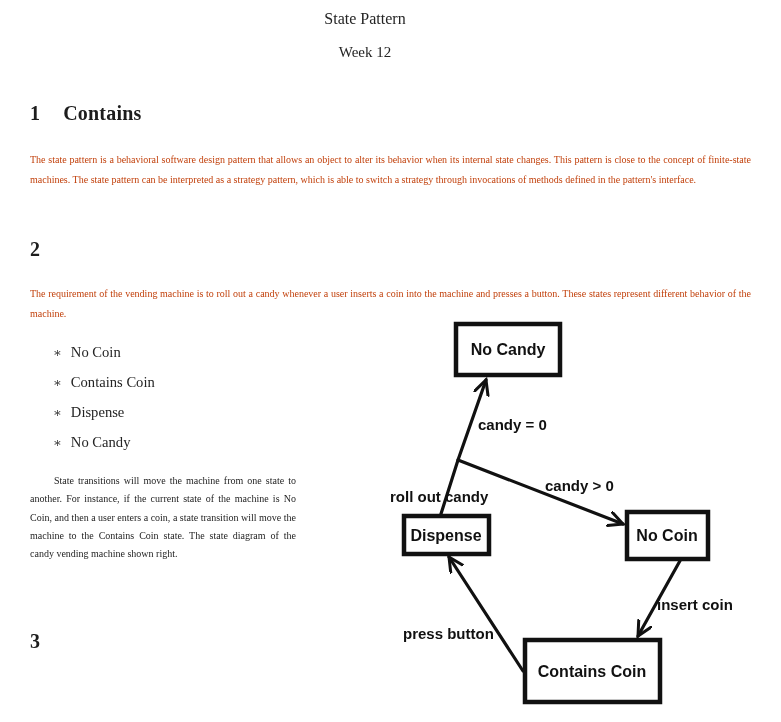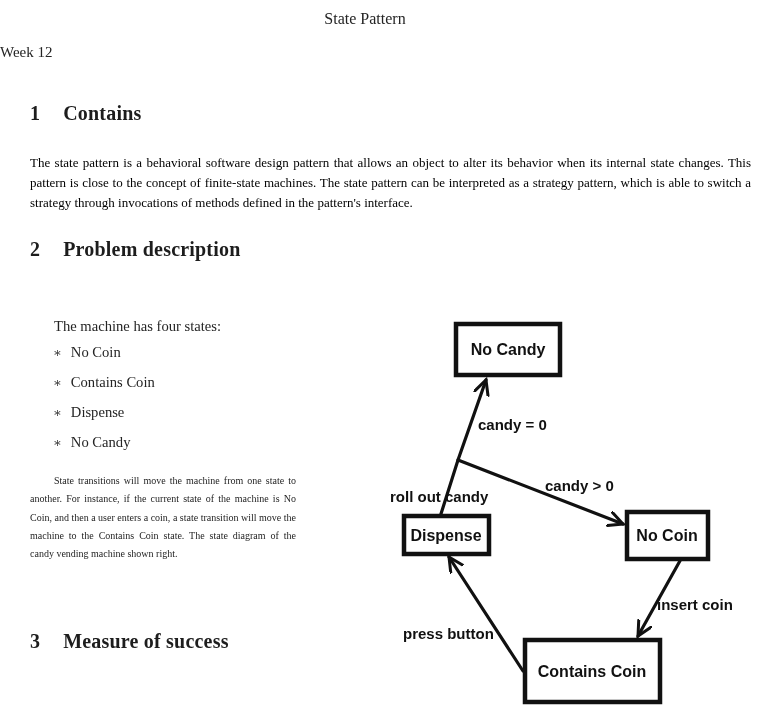--- a/index.html
+++ b/index.html
@@ -12,35 +12,35 @@
     color: #242424;
     overflow: hidden;
     margin-top: 10px;
   }
   .doc-title {
     position: absolute; top: 0px; left: 0; width: 730px;
     text-align: center; font-size: 16px; line-height: 18px;
   }
   .doc-subtitle {
     position: absolute; top: 33px; left: 0; width: 730px;
-    font-size: 15px; line-height: 18px;
+    text-align: center; font-size: 15px; line-height: 18px;
   }
   .sec-heading {
     position: absolute; left: 30px;
     display: flex; gap: 23px;
     font-weight: bold; font-size: 20px; line-height: 24px;
     color: #1d1d1d; letter-spacing: 0.2px;
   }
   .sec-heading.h1 { top: 91px; }
   .sec-heading.h2 { top: 227px; }
   .sec-heading.h3 { top: 619px; }
   .body-par {
     position: absolute; left: 30px; width: 721px;
-    font-size: 13px; line-height: 20px;
-    text-align: justify; color: #000000;
+    font-size: 10px; line-height: 20px;
+    text-align: justify; color: #c2410c;
   }
   .par-context { top: 130px; }
   .par-problem { top: 264px; }
   .states-lead {
     position: absolute; left: 30px; top: 306px;
     font-size: 14.6px; line-height: 20px; text-indent: 24px;
   }
   .state-list {
     position: absolute; left: 53px; top: 334px;
     list-style: none; margin: 0; padding: 0;
@@ -80,25 +80,24 @@
 
   <div class="sec-heading h1">
     <span>1</span>
     <span>Contains</span>
   </div>
 
   <p class="body-par par-context">The state pattern is a behavioral software design pattern that allows an object to alter its behavior when its internal state changes. This pattern is close to the concept of finite-state machines. The state pattern can be interpreted as a strategy pattern, which is able to switch a strategy through invocations of methods defined in the pattern's interface.</p>
 
   <div class="sec-heading h2">
     <span>2</span>
-    <span>Problem description</span>
   </div>
 
+  <p class="body-par par-problem">The requirement of the vending machine is to roll out a candy whenever a user inserts a coin into the machine and presses a button. These states represent different behavior of the machine.</p>
 
-  <div class="states-lead">The machine has four states:</div>
 
   <ul class="state-list">
     <li>
       <span class="bullet">∗</span>
       <span>No Coin</span>
     </li>
     <li>
       <span class="bullet">∗</span>
       <span>Contains Coin</span>
     </li>
@@ -109,21 +108,20 @@
     <li>
       <span class="bullet">∗</span>
       <span>No Candy</span>
     </li>
   </ul>
 
   <p class="par-transitions">State transitions will move the machine from one state to another. For instance, if the current state of the machine is No Coin, and then a user enters a coin, a state transition will move the machine to the Contains Coin state. The state diagram of the candy vending machine shown right.</p>
 
   <div class="sec-heading h3">
     <span>3</span>
-    <span>Measure of success</span>
   </div>
 
   <div class="diagram">
     <svg width="391" height="422" viewBox="0 0 391 422" xmlns="http://www.w3.org/2000/svg">
       <defs>
         <marker id="arrow" markerUnits="userSpaceOnUse" markerWidth="26" markerHeight="26" refX="15" refY="8" orient="auto">
           <path d="M1,1 L15,8 L1,15" fill="none" stroke="#111111" stroke-width="3" stroke-linecap="round"></path>
         </marker>
       </defs>
 

